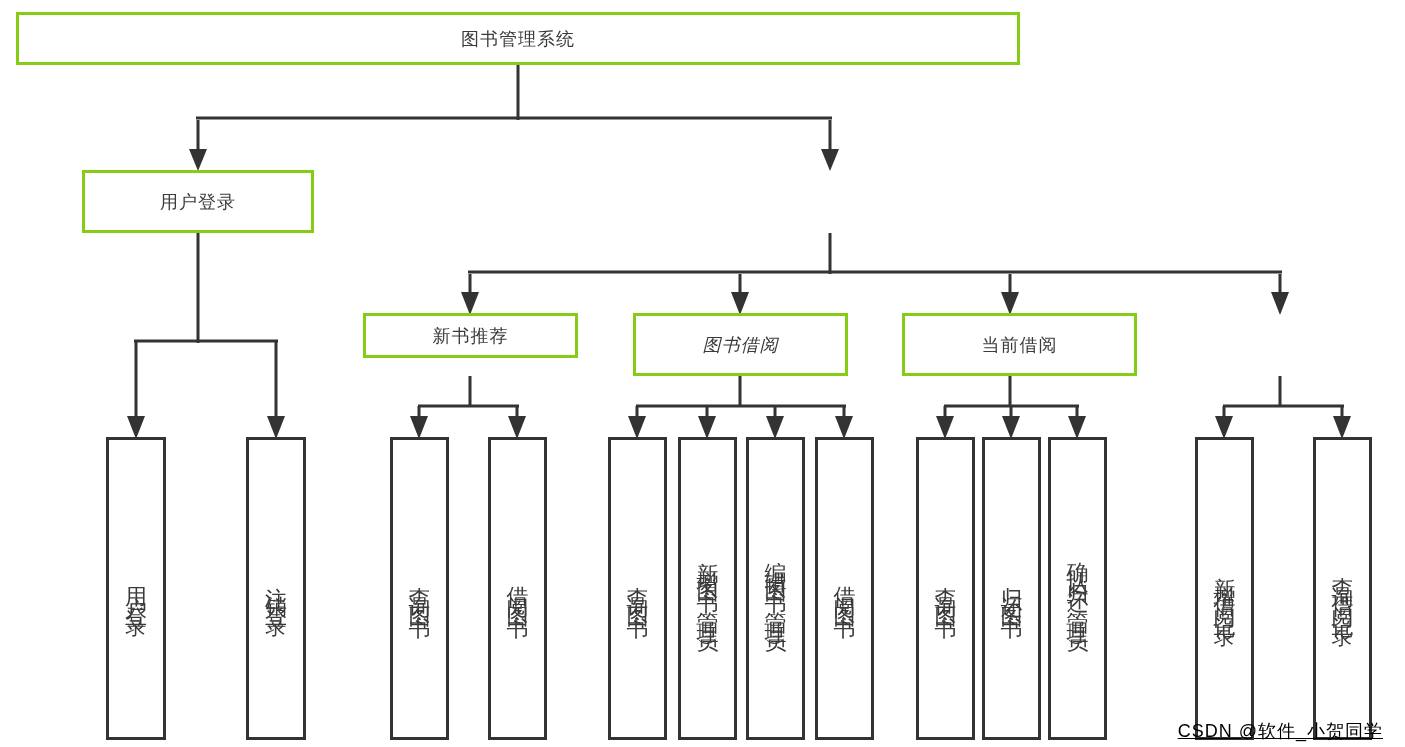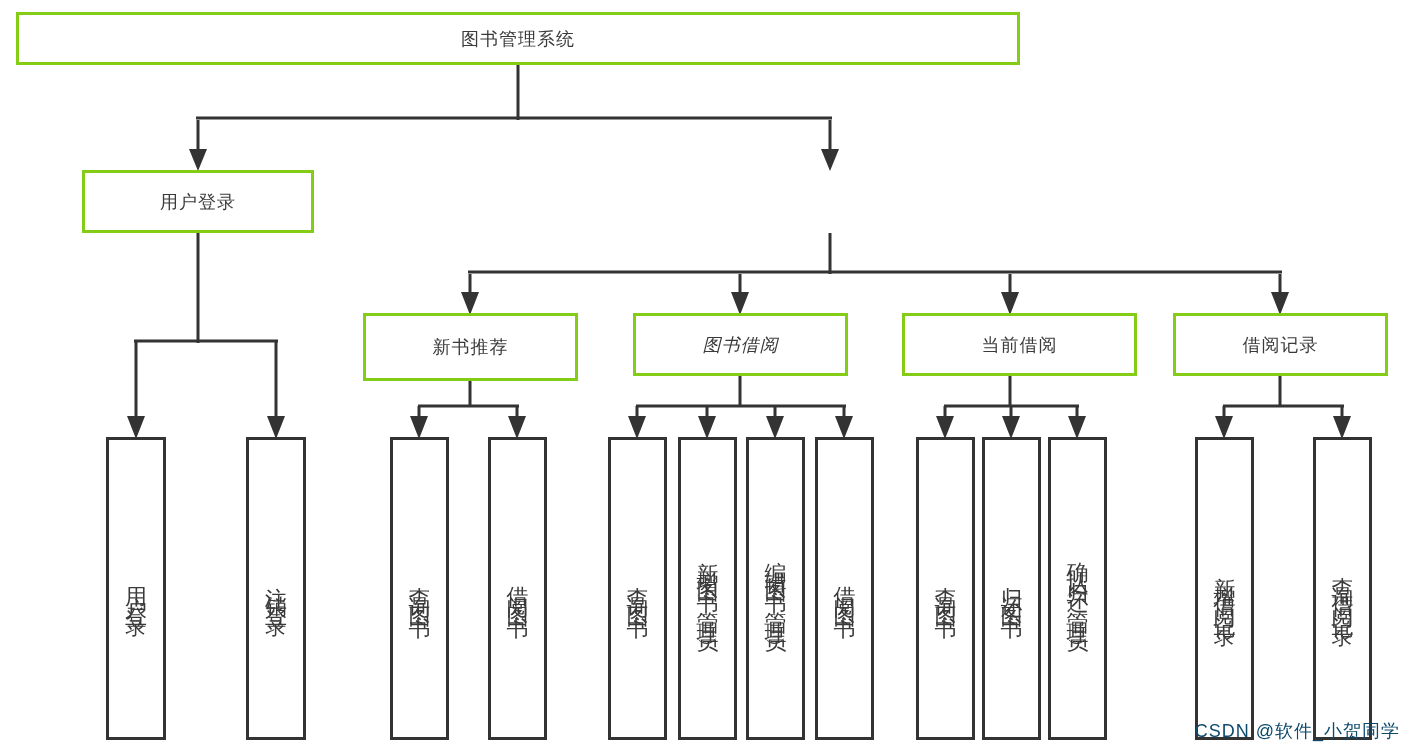--- a/index.html
+++ b/index.html
@@ -52,26 +52,27 @@
     writing-mode: vertical-rl;
     text-orientation: mixed;
     font-size: 22px;
     color: #3a3a3a;
     letter-spacing: 10px;
     line-height: 1;
     white-space: nowrap;
   }
   .watermark {
     position: absolute;
-    right: 5px;
+    right: 22px;
     top: 719px;
     font-size: 18px;
-    color: #0c4a6e;
+    color: #000000;
     letter-spacing: 1px;
     z-index: 3;
+    text-decoration: underline;
   }
 </style>
 </head>
 <body>
 
 <div id="stage">
 
   <svg id="connectors" viewBox="0 0 1405 747" xmlns="http://www.w3.org/2000/svg">
     <path fill="none" stroke="#333333" stroke-width="3" d="M518 65 V120 M196 118 H832 M198 120 V150 M830 120 V150
              M198 233 V343 M134 341 H278 M136 341 V418 M276 341 V418
@@ -90,31 +91,28 @@
   </svg>
 
   <div class="hbox" style="left:16px; top:12px; width:1004px; height:53px;">
     <span>图书管理系统</span>
   </div>
 
   <div class="hbox" style="left:82px; top:170px; width:232px; height:63px;">
     <span>用户登录</span>
   </div>
 
-  <div class="hbox" style="left:363px; top:313px; width:215px; height:68px;">
+  <div class="hbox" style="left:363px; top:313px; width:215px; height:45px;">
     <span>新书推荐</span>
   </div>
   <div class="hbox" style="left:633px; top:313px; width:215px; height:63px;font-style:italic;">
     <span>图书借阅</span>
   </div>
   <div class="hbox" style="left:902px; top:313px; width:235px; height:63px;">
     <span>当前借阅</span>
-  </div>
-  <div class="hbox" style="left:1173px; top:313px; width:215px; height:63px;">
-    <span>借阅记录</span>
   </div>
 
   <div class="vbox" style="left:106px; width:60px;">
     <span class="vtext">用户登录</span>
   </div>
   <div class="vbox" style="left:246px; width:60px;">
     <span class="vtext">注销登录</span>
   </div>
 
   <div class="vbox" style="left:390px;">

